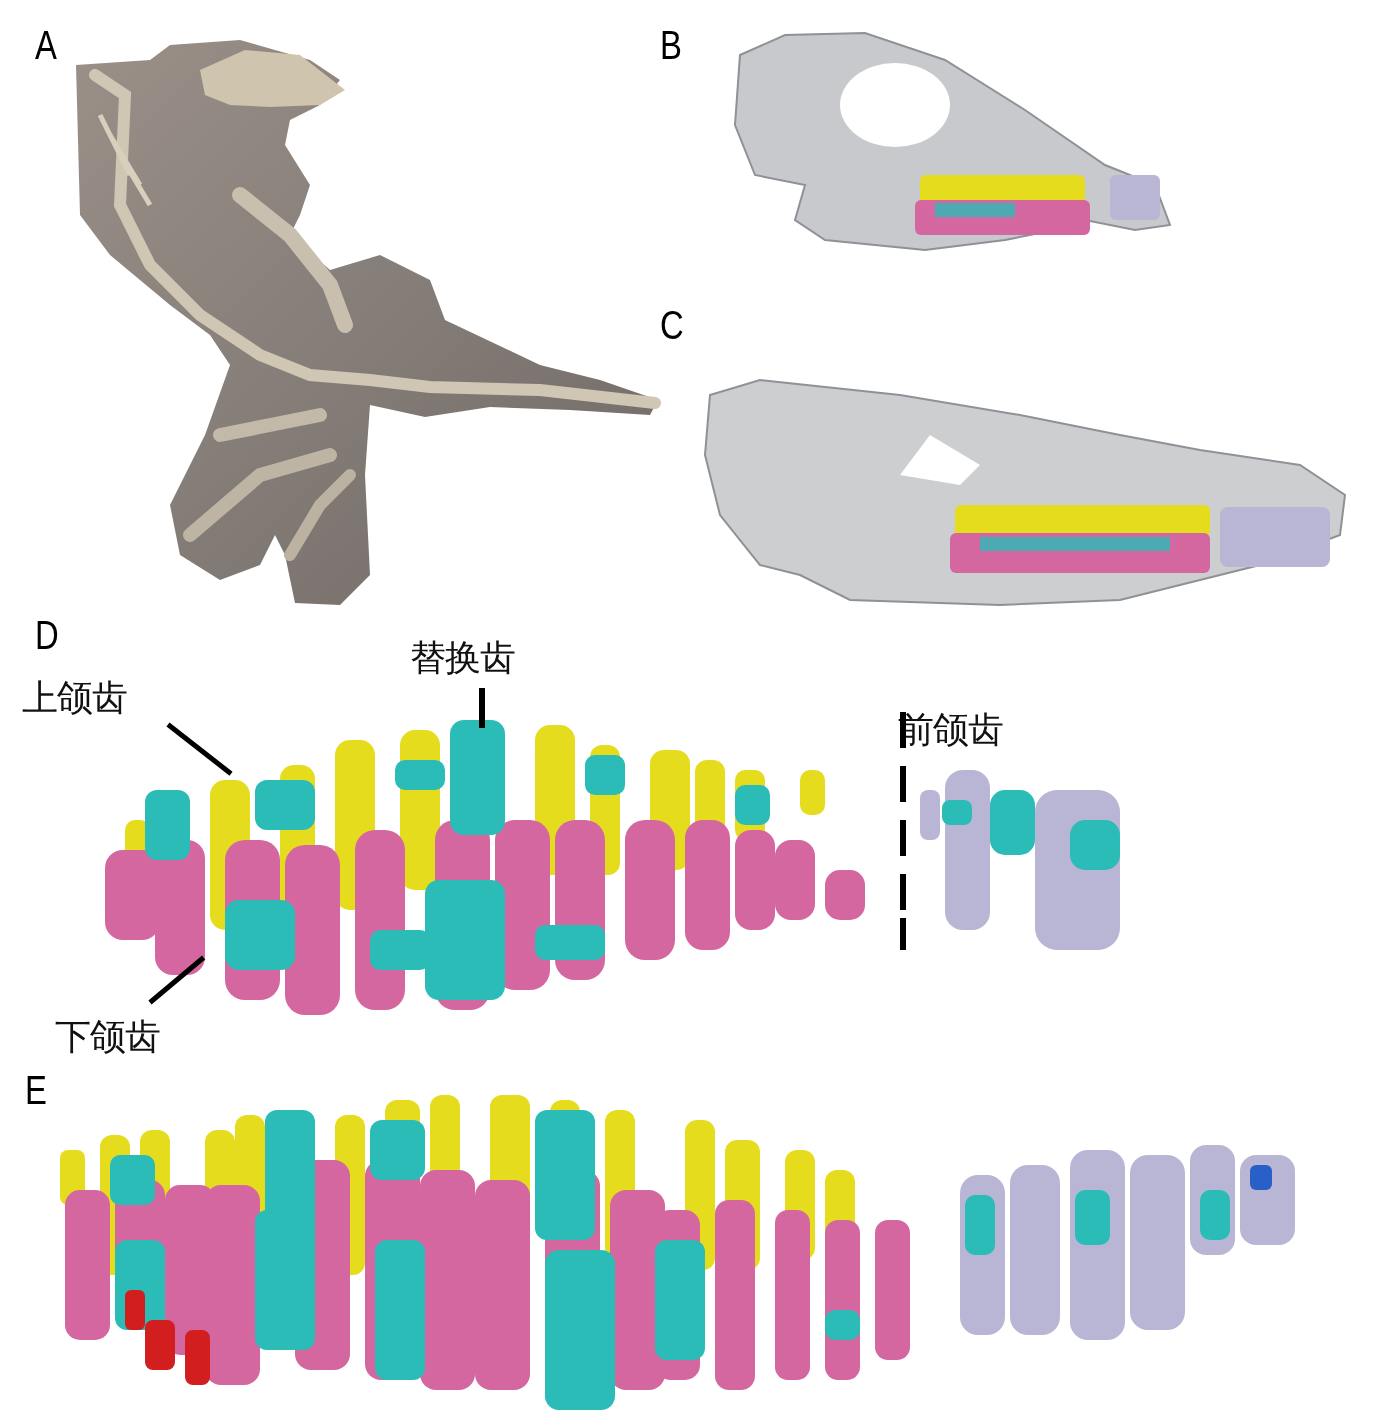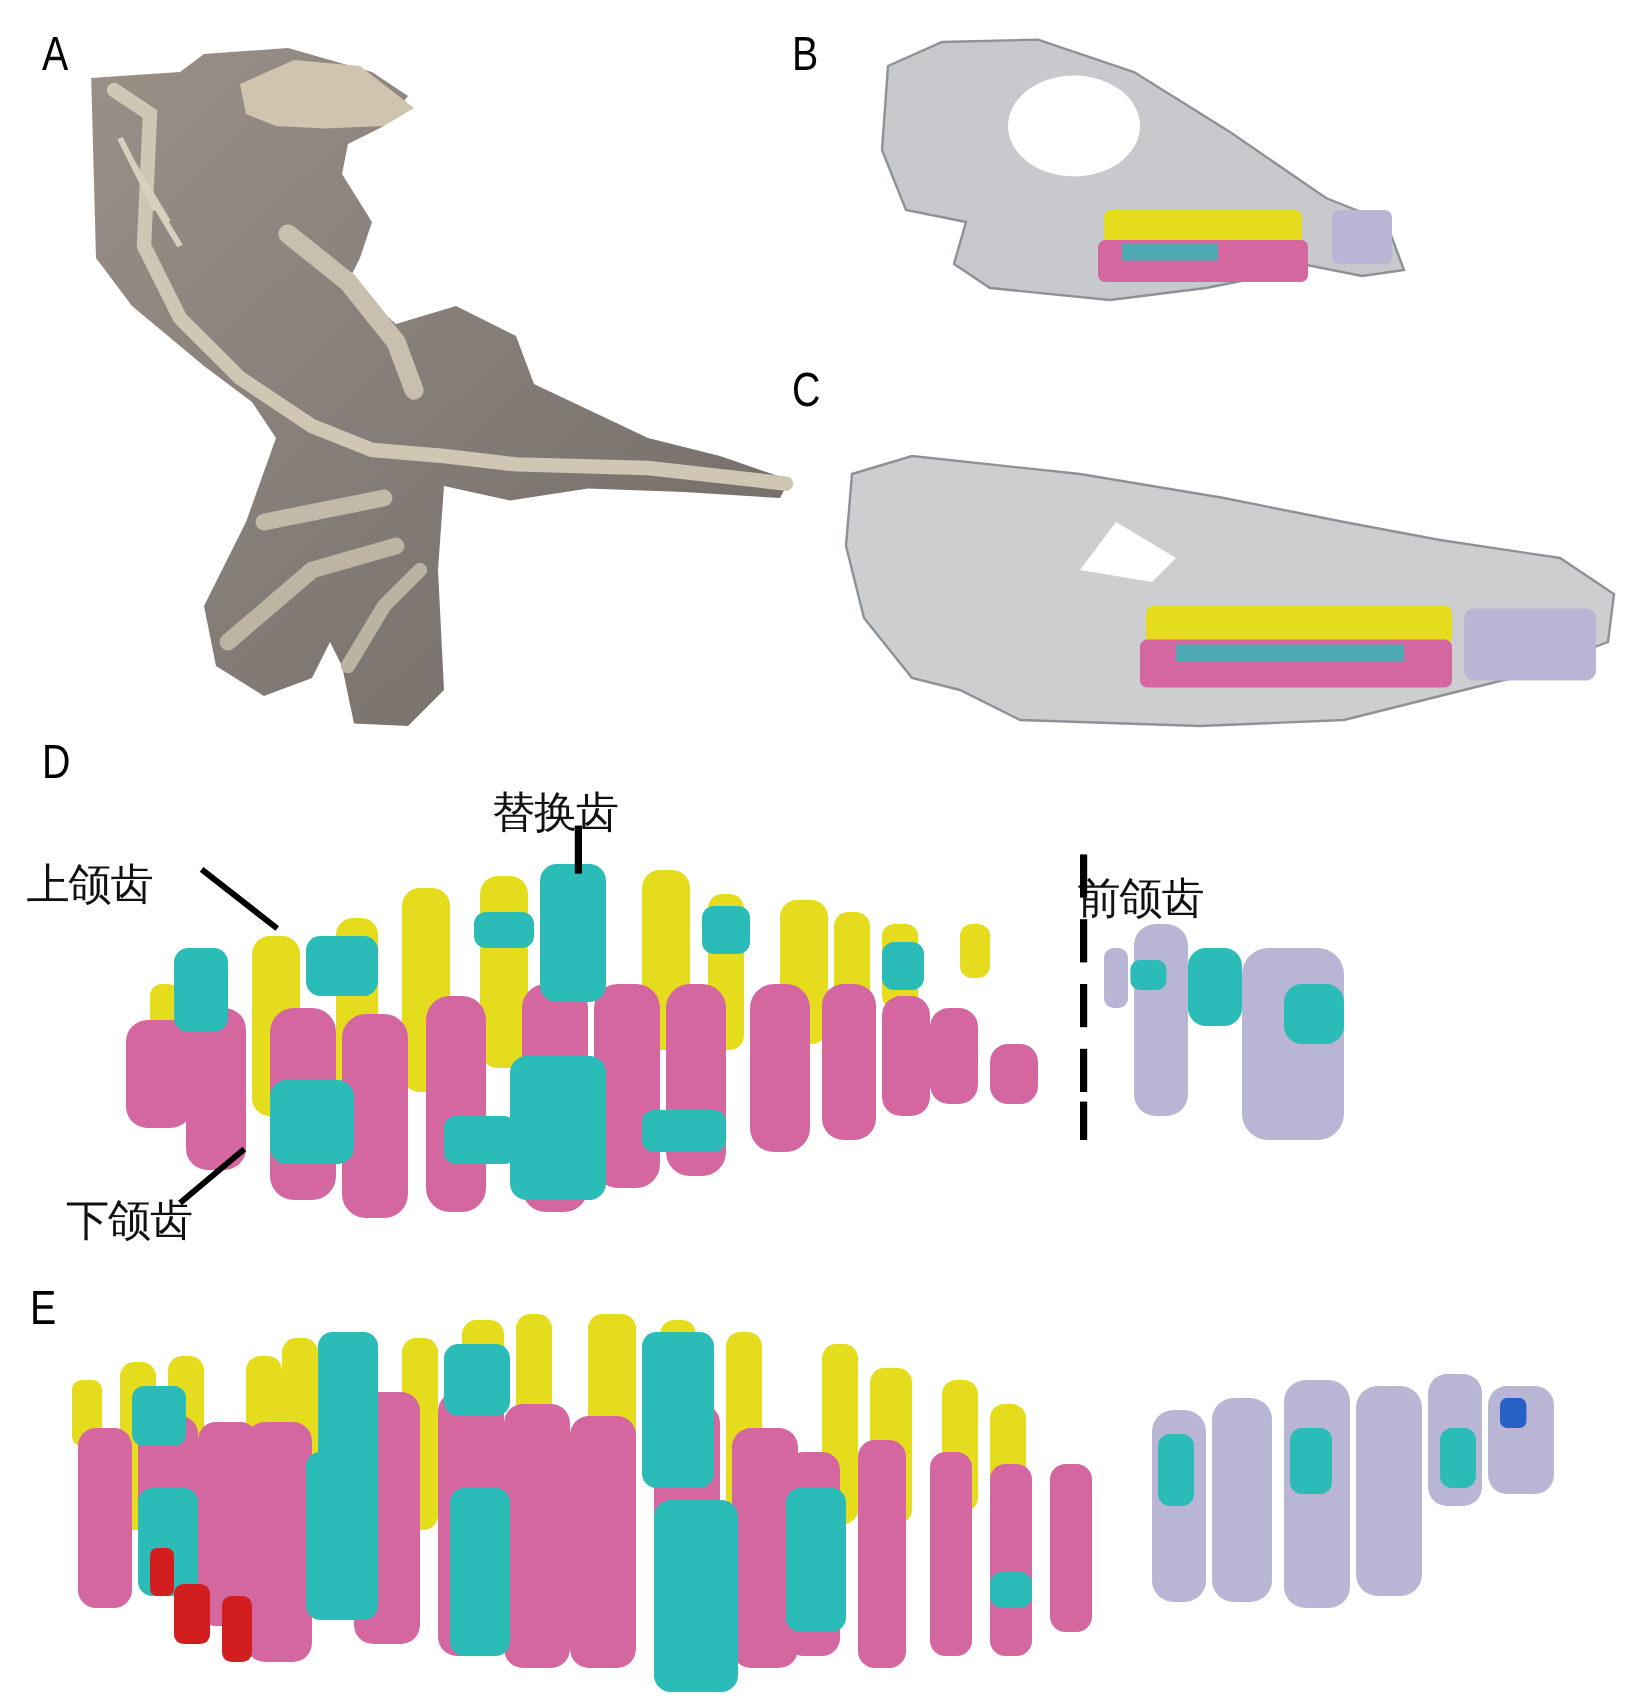--- a/index.html
+++ b/index.html
@@ -1,18 +1,18 @@
 <!DOCTYPE html>
 <html><head>
 <meta charset="utf-8">
 <style>
   html, body { margin:0; padding:0; background:#ffffff; }
   body { width:1375px; height:1421px; position:relative; overflow:hidden; font-family:"DejaVu Sans", sans-serif; }
   .panel-label { position:absolute; font-family:"Liberation Sans", sans-serif; font-size:40px; color:#000; line-height:1; transform:scaleX(0.82); transform-origin:left top; }
-  .cn-label { position:absolute; font-family:"DejaVu Sans", sans-serif; font-size:36px; color:#111; line-height:1; letter-spacing:-1px;margin-top:20px; }
+  .cn-label { position:absolute; font-family:"DejaVu Sans", sans-serif; font-size:36px; color:#111; line-height:1; letter-spacing:-1px; }
   .leader { position:absolute; background:#000; }
   svg { position:absolute; }
 </style>
 </head>
 <body>
 
 <div class="panel-label" style="left:35px;top:25px;">A</div>
 <div class="panel-label" style="left:660px;top:25px;">B</div>
 <div class="panel-label" style="left:660px;top:305px;">C</div>
 <div class="panel-label" style="left:35px;top:615px;">D</div>
@@ -111,23 +111,23 @@
   </g>
   <g fill="#2bbcb8">
     <rect x="22" y="40" width="30" height="25" rx="8"></rect>
     <rect x="70" y="30" width="45" height="65" rx="15"></rect>
     <rect x="150" y="60" width="50" height="50" rx="15"></rect>
   </g>
 </svg>
 
 <div class="cn-label" style="left:410px;top:640px;">替换齿</div>
 <div class="leader" style="left:479px;top:688px;width:6px;height:40px;"></div>
-<div class="cn-label" style="left:22px;top:700px;">上颌齿</div>
+<div class="cn-label" style="left:22px;top:680px;">上颌齿</div>
 <div class="leader" style="left:168px;top:722px;width:80px;height:5px;transform:rotate(38deg);transform-origin:left center;"></div>
-<div class="cn-label" style="left:55px;top:980px;">下颌齿</div>
+<div class="cn-label" style="left:55px;top:1019px;">下颌齿</div>
 <div class="leader" style="left:150px;top:1000px;width:70px;height:5px;transform:rotate(-40deg);transform-origin:left center;"></div>
 <div class="cn-label" style="left:898px;top:712px;">前颌齿</div>
 <div class="leader" style="left:900px;top:712px;width:6px;height:36px;"></div>
 <div class="leader" style="left:900px;top:766px;width:6px;height:36px;"></div>
 <div class="leader" style="left:900px;top:820px;width:6px;height:36px;"></div>
 <div class="leader" style="left:900px;top:874px;width:6px;height:36px;"></div>
 <div class="leader" style="left:900px;top:918px;width:6px;height:32px;"></div>
 
 <svg style="left:45px;top:1090px;" width="880" height="320" viewBox="0 0 880 320">
   <g fill="#e6dc1e">

